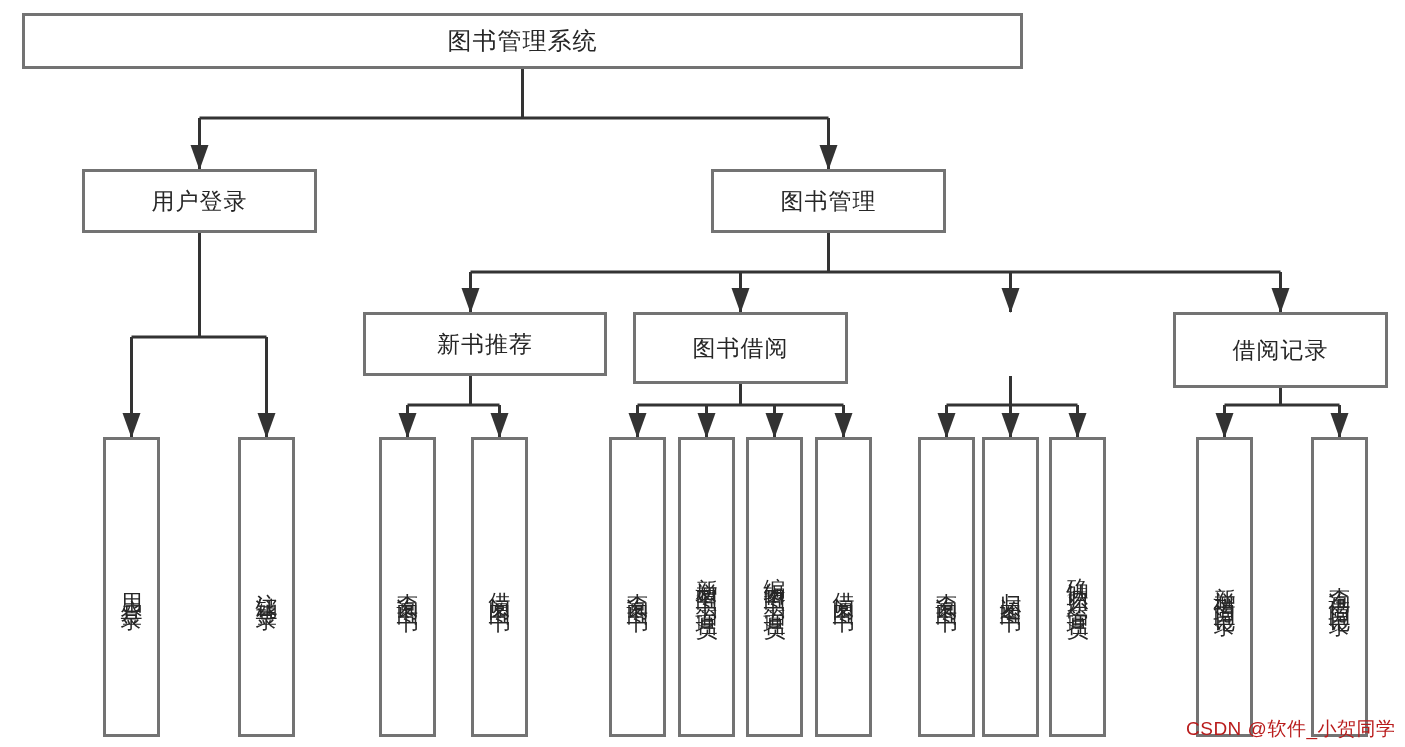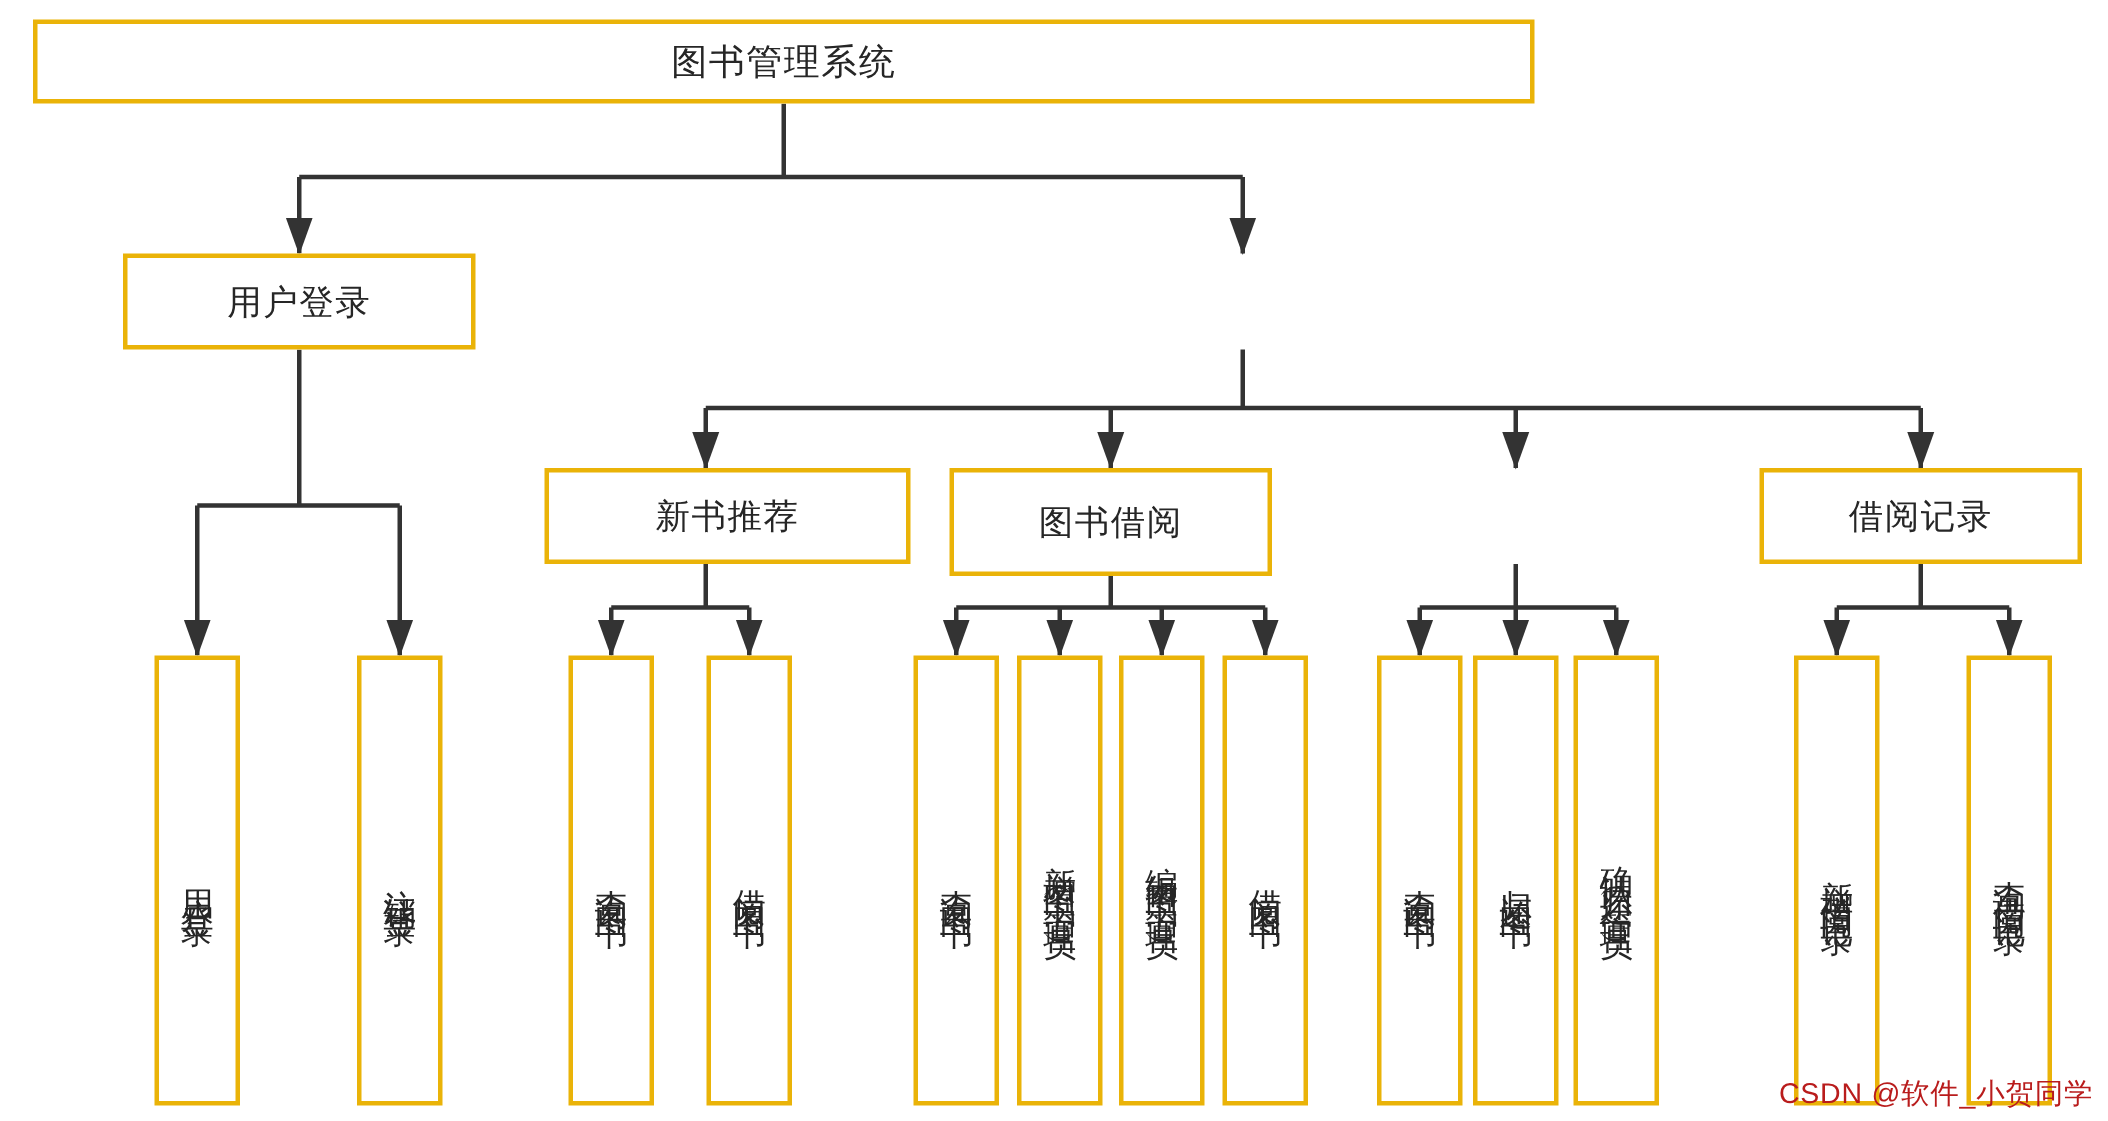--- a/index.html
+++ b/index.html
@@ -8,21 +8,21 @@
     width:1405px;height:747px;
     background:#ffffff;
     font-family:"Liberation Sans","DejaVu Sans",sans-serif;
     overflow:hidden;
   }
   .connectors{position:absolute;left:0;top:0;z-index:0;}
   .node{
     position:absolute;
     box-sizing:border-box;
     background:#ffffff;
-    border:3px solid #eab308;
+    border:3px solid #737373;
     display:flex;align-items:center;justify-content:center;
     color:#262626;
     z-index:1;
   }
   .node.root span{font-size:24px;letter-spacing:1px;}
   .node.branch span{font-size:23px;letter-spacing:1px;}
   .node.leaf{border-width:3px;}
   .node.leaf span{
     writing-mode:vertical-rl;
     text-orientation:mixed;
@@ -89,28 +89,31 @@
     </g>
   </svg>
 
   <div class="node root" style="left:22px;top:13px;width:1001px;height:56px">
     <span>图书管理系统</span>
   </div>
 
   <div class="node branch" style="left:82px;top:169px;width:235px;height:64px">
     <span>用户登录</span>
   </div>
+  <div class="node branch" style="left:711px;top:169px;width:235px;height:64px">
+    <span>图书管理</span>
+  </div>
 
   <div class="node branch" style="left:363px;top:312px;width:244px;height:64px">
     <span>新书推荐</span>
   </div>
   <div class="node branch" style="left:633px;top:312px;width:215px;height:72px">
     <span>图书借阅</span>
   </div>
-  <div class="node branch" style="left:1173px;top:312px;width:215px;height:64px">
+  <div class="node branch" style="left:1173px;top:312px;width:215px;height:76px">
     <span>借阅记录</span>
   </div>
 
   <div class="node leaf" style="left:103px;top:437px;width:57px;height:300px">
     <span>用户登录</span>
   </div>
   <div class="node leaf" style="left:238px;top:437px;width:57px;height:300px">
     <span>注销登录</span>
   </div>
   <div class="node leaf" style="left:379px;top:437px;width:57px;height:300px">

